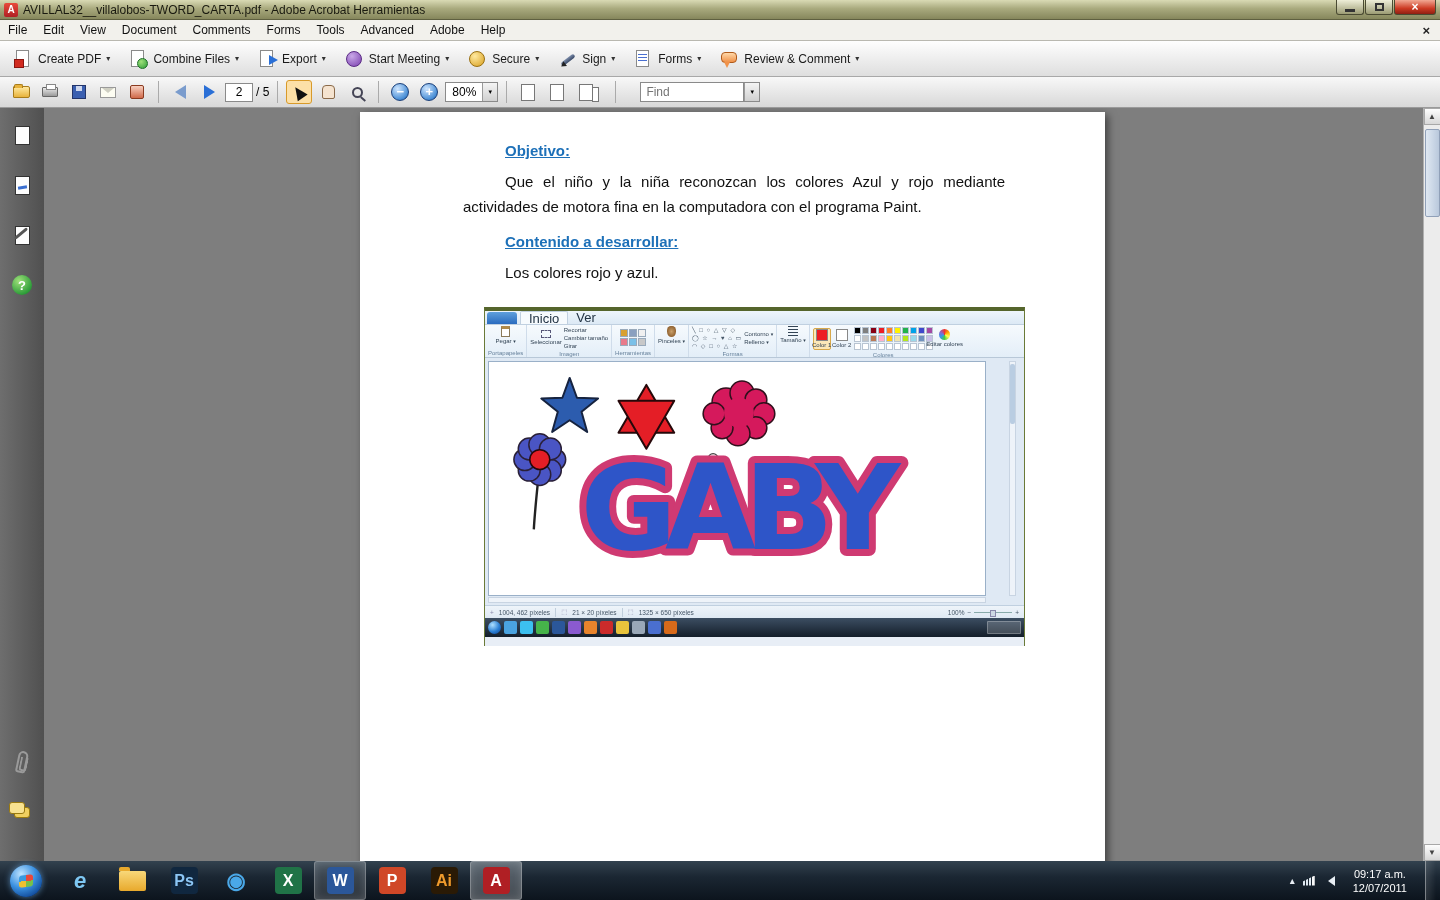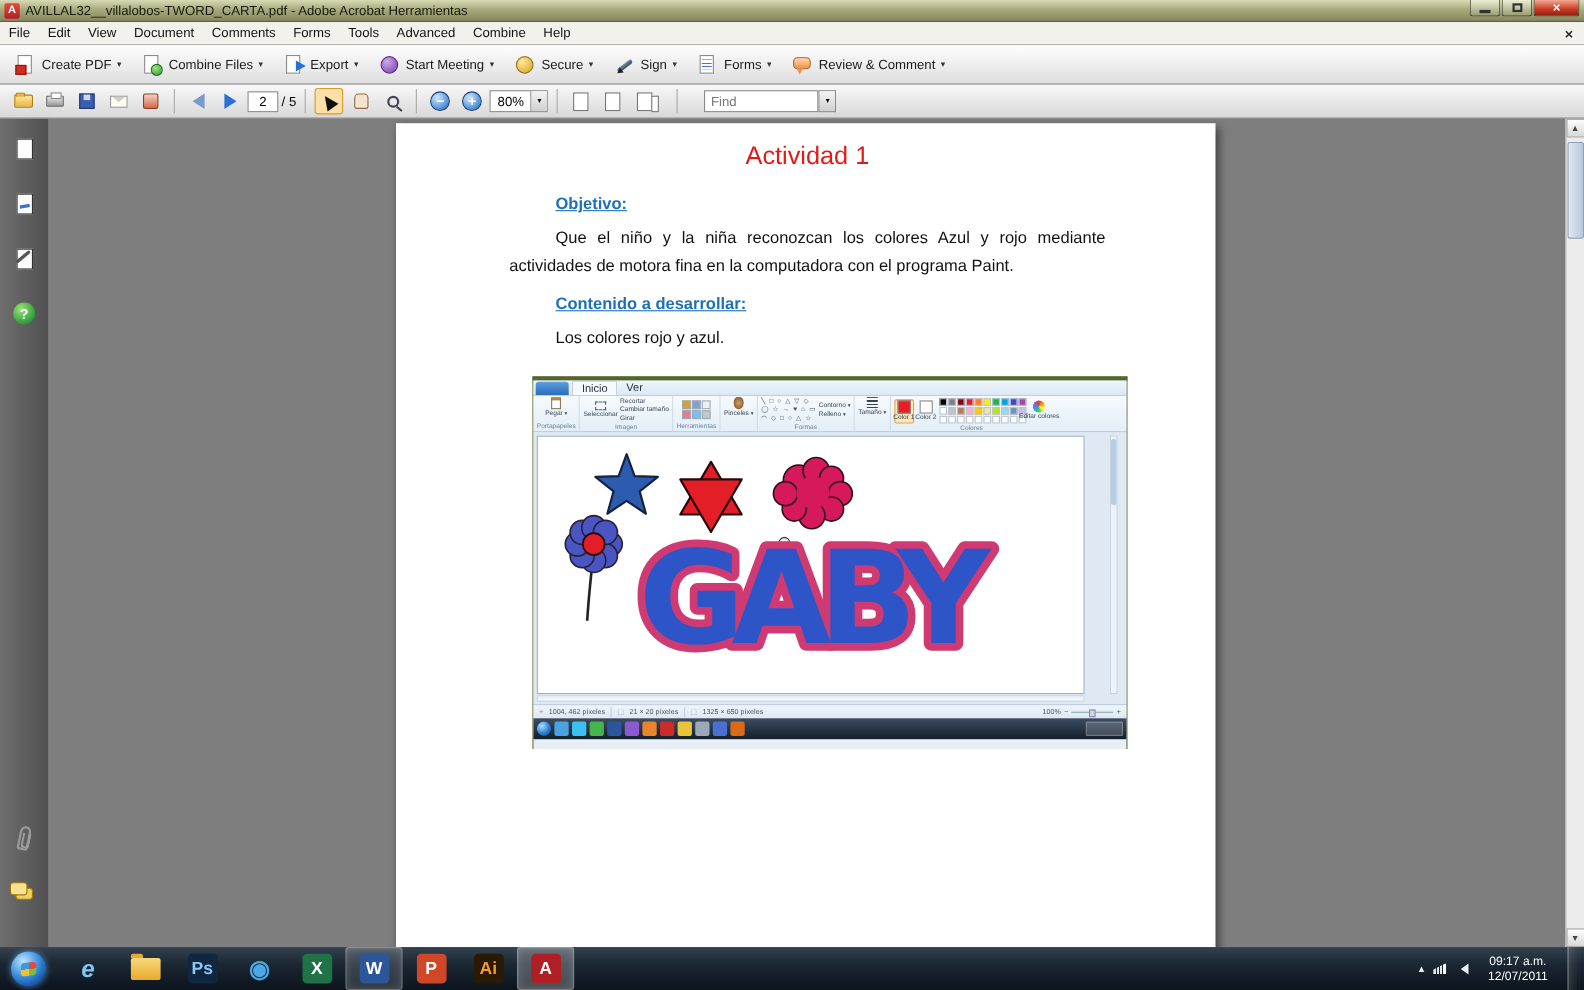--- a/index.html
+++ b/index.html
@@ -113,21 +113,21 @@
   .shot { width:541px; height:339px; margin:22px 0 0 21px; border-top:4px solid #55652c; border-left:1px solid #6a7a38; border-right:1px solid #6a7a38; background:#e8eef6; font-size:7px; position:relative; }
   .pt-title { height:13px; background:linear-gradient(#d6ece6,#8fc3bb 55%,#6fae9f); display:flex; align-items:center; padding:0 3px; border-bottom:1px solid #5a8a84; }
   .pt-qat { display:flex; gap:2px; align-items:center; }
   .qatic { width:7px; height:7px; background:linear-gradient(#7ab8e8,#2a6bbf); border-radius:1px; }
   .pt-title .pttl { flex:1; text-align:center; font-size:8px; color:#12302c; }
   .ptwb { display:flex; gap:1px; }
   .ptwb div { width:11px; height:8px; background:linear-gradient(#f0f6f4,#b8d2cc); border:1px solid #6a8a84; font-size:6px; line-height:6px; text-align:center; color:#234; }
   .ptwb .c { background:linear-gradient(#f0a08a,#c83a28); color:#fff; }
   .pt-tabs { height:14px; background:linear-gradient(#eef5fb,#dce9f5); border-bottom:1px solid #c0d0e0; display:flex; align-items:flex-end; padding:0 2px; }
   .pmenu { width:30px; height:12px; background:linear-gradient(#5fa0dd,#2a6bbf); border-radius:3px 3px 0 0; margin-right:3px; }
-  .ptab { height:13px; line-height:13px; padding:0 8px; font-size:10px; color:#234; }
+  .ptab { height:13px; line-height:13px; padding:0 8px; font-size:13px; color:#234; }
   .ptab.active { background:#f6fafd; border:1px solid #c0d0e0; border-bottom:none; border-radius:2px 2px 0 0; }
   .ribbon { height:33px; background:linear-gradient(#f6fafd,#e3eef8); border-bottom:1px solid #b8c8d8; display:flex; color:#345; }
   .rg { border-right:1px solid #cfdcea; display:flex; flex-direction:column; align-items:center; padding:1px 3px 0; font-size:6px; }
   .rg .body { display:flex; align-items:center; gap:2px; flex:1; }
   .rg .glabel { font-size:6px; color:#67829c; line-height:8px; }
   .clipic { width:9px; height:11px; background:#fff; border:1px solid #8a7a5a; border-top:3px solid #b08a4a; }
   .dashed { width:10px; height:8px; border:1px dashed #557; }
   .mini { line-height:8px; white-space:nowrap; }
   .toolgrid { display:grid; grid-template-columns:repeat(3,8px); grid-auto-rows:8px; gap:1px; }
   .toolgrid div { border:1px solid #9ab; }
@@ -199,21 +199,21 @@
 
 <nav class="menubar">
   <span class="mitem">File</span>
   <span class="mitem">Edit</span>
   <span class="mitem">View</span>
   <span class="mitem">Document</span>
   <span class="mitem">Comments</span>
   <span class="mitem">Forms</span>
   <span class="mitem">Tools</span>
   <span class="mitem">Advanced</span>
-  <span class="mitem">Combine</span>
+  <span class="mitem">Adobe</span>
   <span class="mitem">Help</span>
   <span class="spacer"></span>
   <span class="mclose">×</span>
 </nav>
 
 <div class="toolbar1">
   <div class="tbtn">
     <span class="ic ic-createpdf">
         <span class="pg"></span>
         <span class="corner"></span>
@@ -361,21 +361,20 @@
     <div class="npicon">
         <div class="clip"></div>
       </div>
     <div class="npicon">
         <div class="bub2"></div>
       </div>
   </aside>
 
   <div class="docarea">
     <div class="pdfpage">
-      <div class="doc-title">Actividad 1</div>
 
       <div class="doc-h">Objetivo:</div>
       <p class="doc-p">Que el niño y la niña reconozcan los colores Azul y rojo mediante actividades de motora fina en la computadora con el programa Paint.</p>
 
       <div class="doc-h">Contenido a desarrollar:</div>
       <p class="doc-p">Los colores rojo y azul.</p>
 
 
       <div class="shot">
 

